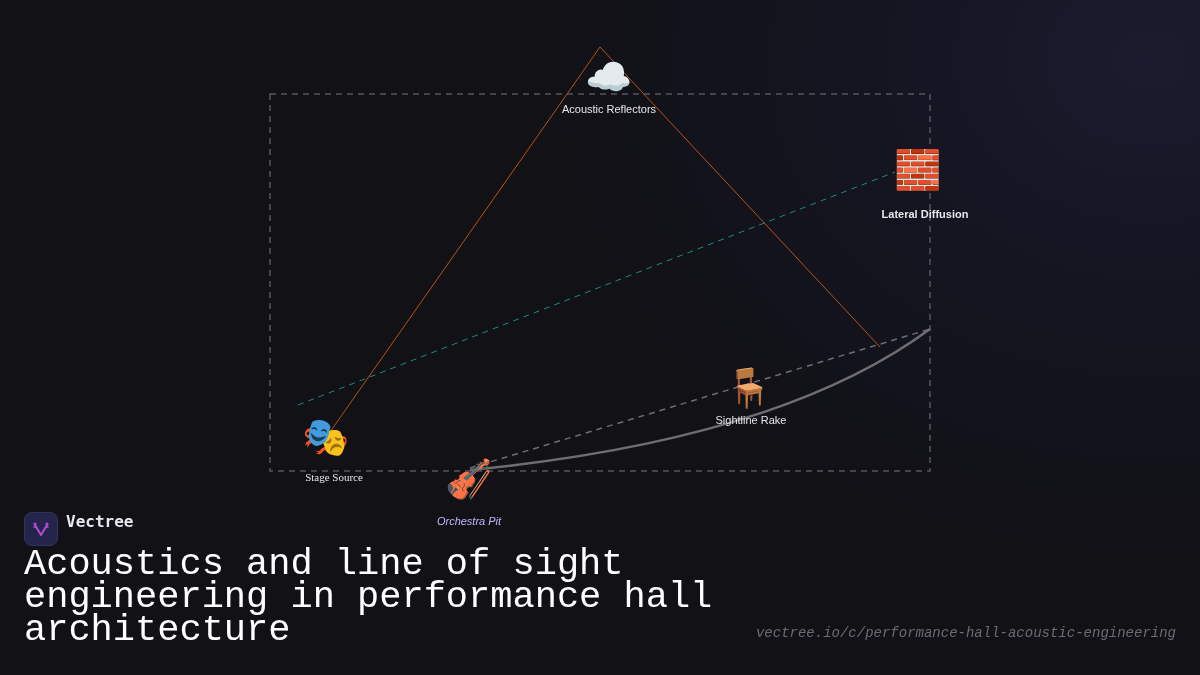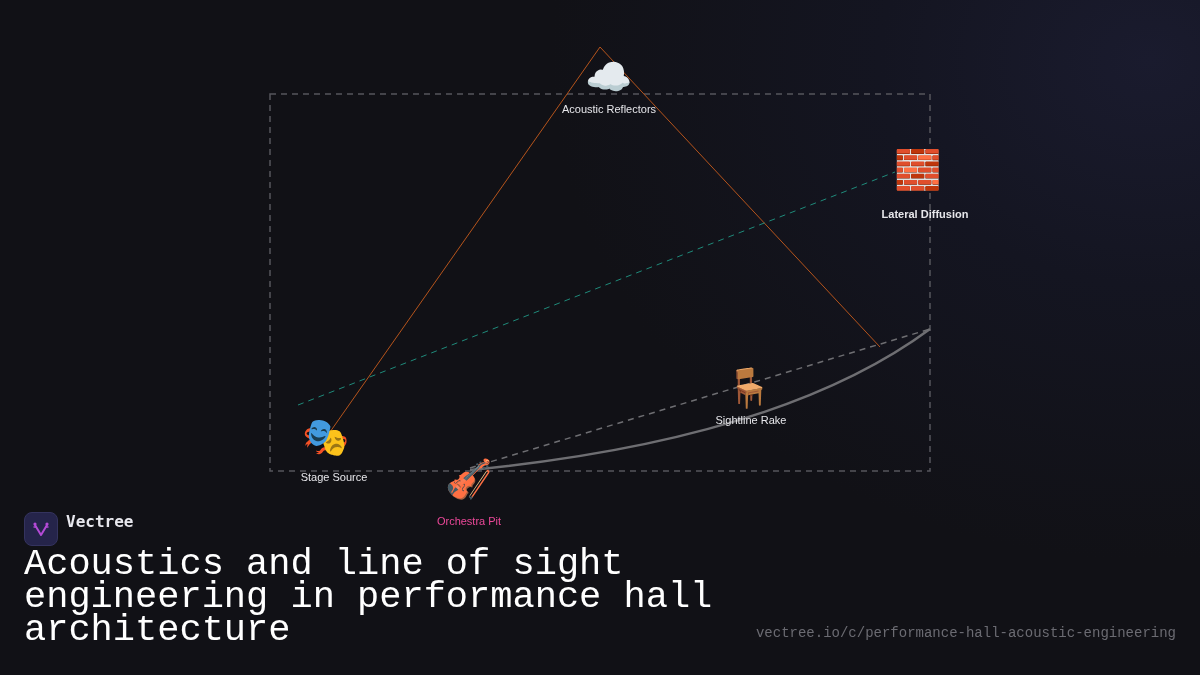--- a/index.html
+++ b/index.html
@@ -6,26 +6,26 @@
   body {
     width:1200px; height:675px; overflow:hidden; position:relative;
     background: radial-gradient(ellipse 600px 500px at 1150px 60px, #1a1b2e 0%, #141521 45%, #111116 100%);
     background-color:#111116;
     font-family: "Liberation Sans", sans-serif;
   }
   .canvas { position:absolute; left:0; top:0; width:1200px; height:675px; }
   .node { position:absolute; text-align:center; transform:translateX(-50%); }
   .node .emoji { font-size:38px; line-height:44px; display:block; }
   .node .label { font-size:11px; color:#e6e6ea; white-space:nowrap; display:block; margin-top:4px; }
-  .node.dim .label { color:#ec4899; }
+  .node.dim .label { color:#c4b5fd;font-style:italic; }
   .brand { position:absolute; left:24px; top:512px; display:flex; align-items:flex-start; gap:8px; }
   .brand .logo { width:32px; height:32px; border-radius:8px; background:#25244a; border:1px solid #34335e; display:flex; align-items:center; justify-content:center; }
   .brand .name { font-family:"DejaVu Sans Mono", monospace; font-weight:bold; font-size:16px; color:#e8e8ee; }
   .title { position:absolute; left:24px; top:548px; width:720px; font-family:"Liberation Mono", monospace; font-weight:normal; font-size:37px; line-height:33px; color:#ffffff; margin:0; }
-  .url { position:absolute; right:24px; top:625px; font-family:"Liberation Mono", monospace; font-size:14px; color:#6b6b72; }
+  .url { position:absolute; right:24px; top:625px; font-family:"Liberation Mono", monospace; font-size:14px; color:#6b6b72;font-style:italic; }
 </style>
 </head>
 <body>
 
 <svg class="canvas" width="1200" height="675" viewBox="0 0 1200 675">
   <rect x="270" y="94" width="660" height="377" fill="none" stroke="#55565c" stroke-width="1.5" stroke-dasharray="6 5"></rect>
   <polyline points="330,432 600,47 880,347" fill="none" stroke="#b5541c" stroke-width="1"></polyline>
   <line x1="298" y1="405" x2="895" y2="172" stroke="#1f8a7a" stroke-width="1" stroke-dasharray="6 5"></line>
   <line x1="470" y1="468" x2="930" y2="329" stroke="#6e6e72" stroke-width="1.5" stroke-dasharray="6 5"></line>
   <path d="M 470 470 Q 780 440 930 329" fill="none" stroke="#6e6e72" stroke-width="2.5"></path>
@@ -36,21 +36,21 @@
   <span class="label">Acoustic Reflectors</span>
 </div>
 
 <div class="node" style="left:925px; top:148px;">
   <span class="emoji" style="margin-left:-14px;">🧱</span>
   <span class="label" style="margin-top:16px;font-weight:bold;">Lateral Diffusion</span>
 </div>
 
 <div class="node" style="left:334px; top:415px;">
   <span class="emoji" style="margin-left:-16px;">🎭</span>
-  <span class="label" style="margin-top:12px;">Stage Source</span>
+  <span class="label" style="margin-top:12px;font-family:Liberation Serif, serif;">Stage Source</span>
 </div>
 
 <div class="node dim" style="left:469px; top:457px;">
   <span class="emoji">🎻</span>
   <span class="label" style="margin-top:14px;">Orchestra Pit</span>
 </div>
 
 <div class="node" style="left:751px; top:366px;">
   <span class="emoji" style="margin-left:-4px;">🪑</span>
   <span class="label" style="">Sightline Rake</span>

